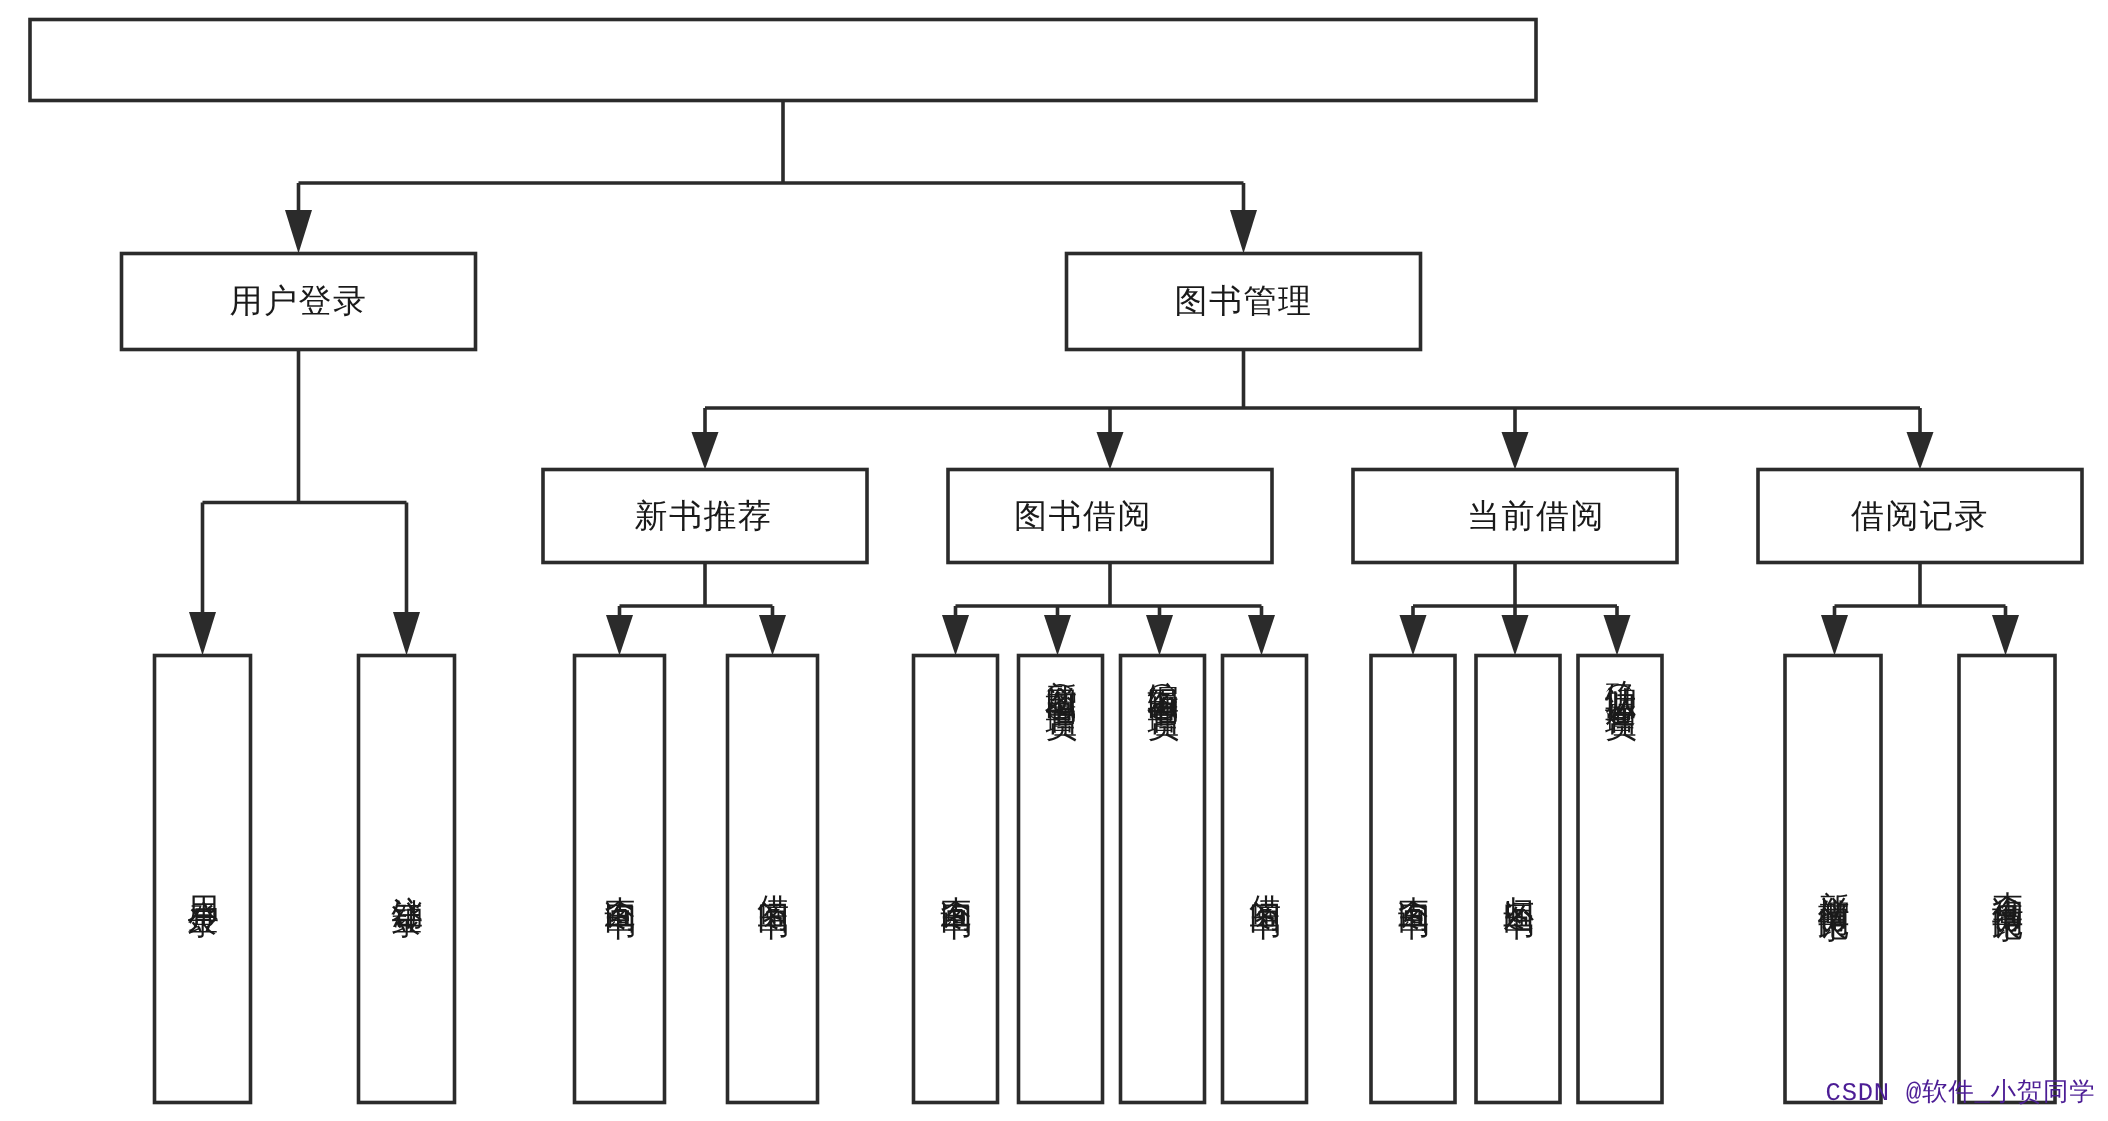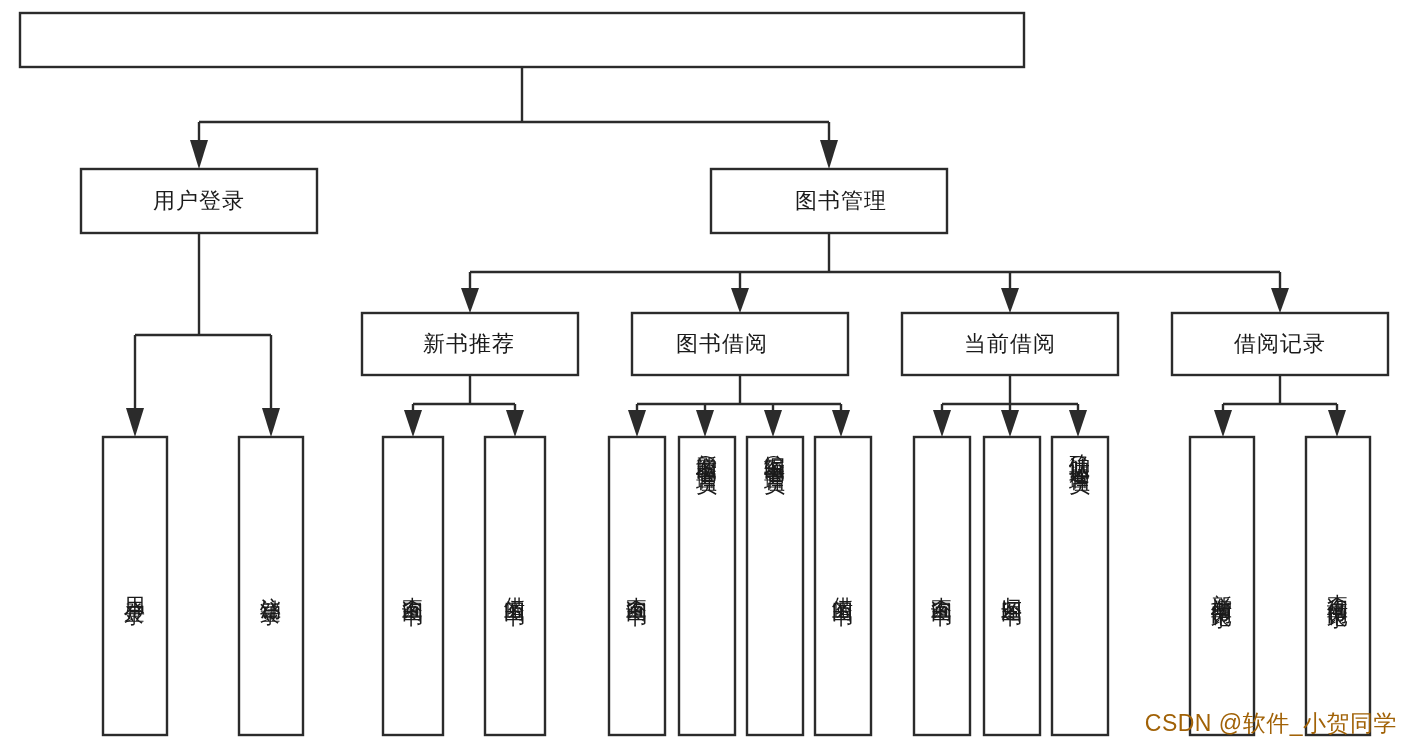--- a/index.html
+++ b/index.html
@@ -70,23 +70,23 @@
     font-family: "Liberation Sans", "DejaVu Sans", sans-serif;
     font-size: 22px;
     color: #1a1a1a;
     white-space: nowrap;
     letter-spacing: 1px;
   }
   #watermark {
     position: absolute;
     right: 8px;
     bottom: 8px;
-    font-family: Liberation Sans, sans-serif;
-    font-size: 23px;
-    color: #a16207;
+    font-family: Liberation Mono, monospace;
+    font-size: 17px;
+    color: #4c1d95;
     white-space: nowrap;
     letter-spacing: 0.5px;
   }
 </style>
 </head>
 <body>
 
 <div id="diagram-root">
 
   <svg id="flow-svg" viewBox="0 0 1405 747">
@@ -192,33 +192,33 @@
     <rect class="node-box" x="1190" y="437" width="64" height="298"></rect>
     <rect class="node-box" x="1306" y="437" width="64" height="298"></rect>
 
   </svg>
 
 
   <div class="box-label-wrap" style="left:81px; top:169px; width:236px; height:64px;">
     <span class="box-label-text">用户登录</span>
   </div>
 
-  <div class="box-label-wrap" style="left:711px; top:169px; width:236px; height:64px;margin-left:12px;">
+  <div class="box-label-wrap" style="left:711px; top:169px; width:236px; height:64px;">
     <span class="box-label-text">图书管理</span>
   </div>
 
   <div class="box-label-wrap" style="left:353px; top:313px; width:232px; height:62px;">
     <span class="box-label-text">新书推荐</span>
   </div>
 
   <div class="box-label-wrap" style="left:632px; top:313px; width:180px; height:62px;">
     <span class="box-label-text">图书借阅</span>
   </div>
 
-  <div class="box-label-wrap" style="left:902px; top:313px; width:216px; height:62px;">
+  <div class="box-label-wrap" style="left:902px; top:313px; width:216px; height:62px;padding-left:14px;">
     <span class="box-label-text">当前借阅</span>
   </div>
 
   <div class="box-label-wrap" style="left:1172px; top:313px; width:216px; height:62px;">
     <span class="box-label-text">借阅记录</span>
   </div>
 
   <div class="leaf-label-wrap" style="left:103px; top:437px; width:64px; height:298px;">
     <span class="leaf-label-text">用户登录</span>
   </div>

